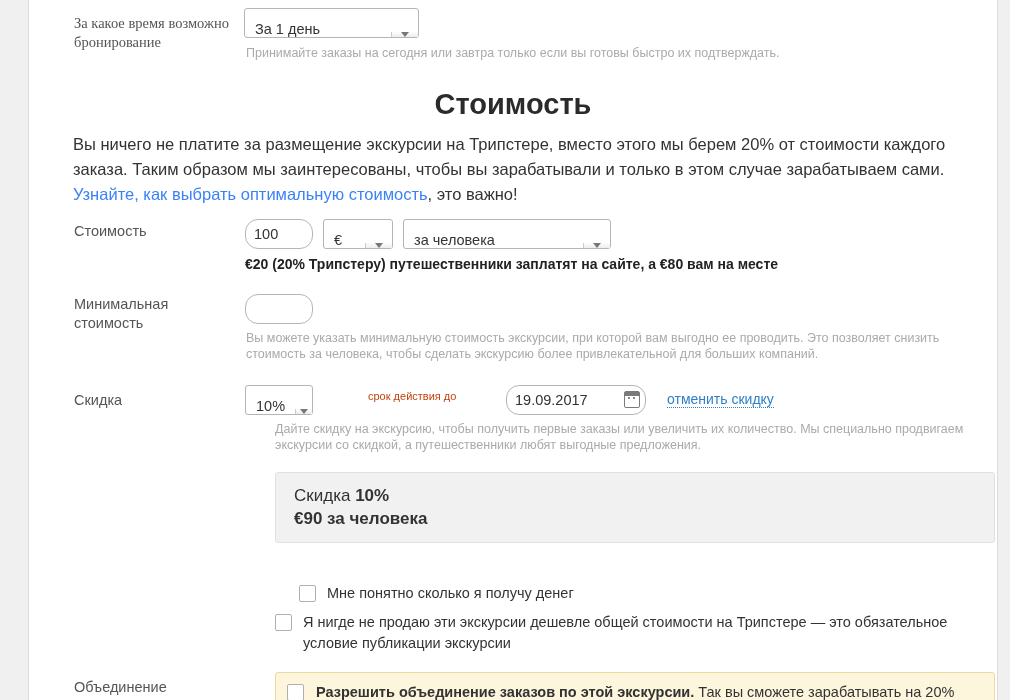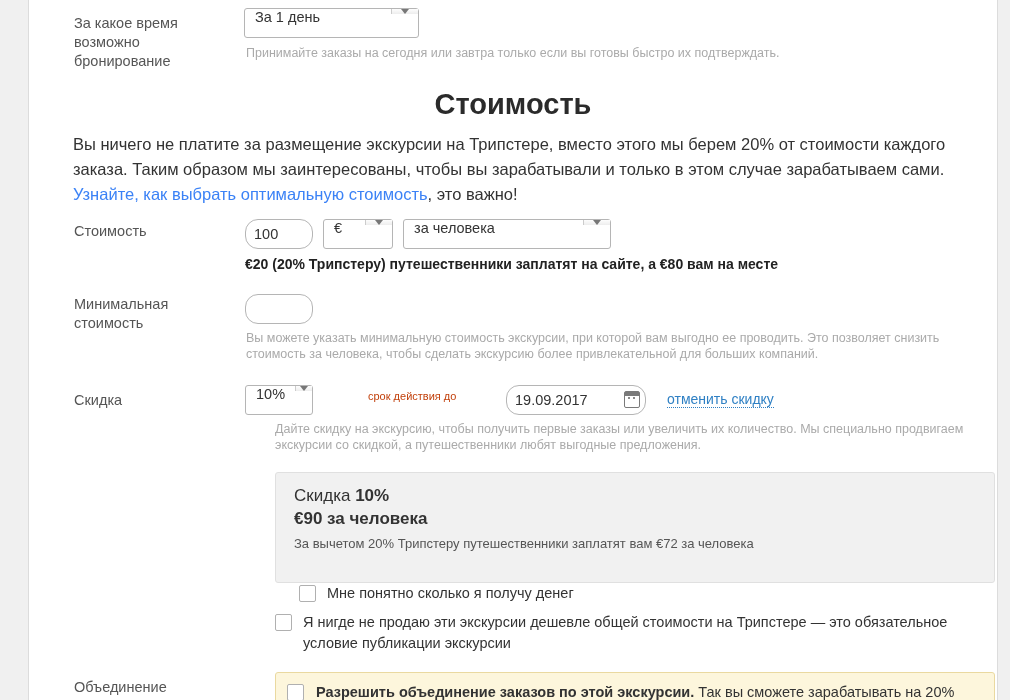--- a/index.html
+++ b/index.html
@@ -56,21 +56,21 @@
     line-height: 19px;
   }
   .field {
     position: absolute;
     left: 215px;
   }
 
   
   .select {
     display: inline-flex;
-    align-items: flex-start;
+    align-items: flex-end;
     background: #ffffff;
     border: 1px solid #b5b5b5;
     border-radius: 3px;
     height: 30px;
     box-sizing: border-box;
     vertical-align: top;
   }
   .select .sel-text {
     display: flex;
     align-items: center;
@@ -104,21 +104,21 @@
     color: #333;
     padding: 0 8px;
     font-family: "Liberation Sans", sans-serif;
     vertical-align: top;
   }
   .hint {
     color: #aaaaaa;
     font-size: 12.5px;
     line-height: 16px;
   }
-  #booking-window-label { top: 14px; }
+  #booking-window-label { top: 14px; font-family: Liberation Serif, serif; }
   #booking-window-select { top: 8px; width: 175px; }
   #booking-window-hint {
     position: absolute;
     left: 217px;
     top: 45px;
     width: 720px;
   }
 
   #price-heading {
     position: absolute;
@@ -223,21 +223,21 @@
     left: 246px;
     top: 421px;
     width: 720px;
   }
 
   #discount-summary {
     position: absolute;
     left: 246px;
     top: 472px;
     width: 720px;
-    height: 111px;
+    height: 71px;
     background: #f1f1f1;
     border: 1px solid #e0e0e0;
     border-radius: 3px;
     box-sizing: border-box;
     padding: 13px 18px;
   }
   #discount-summary .line1 {
     font-size: 17px;
     color: #333333;
     margin-bottom: 3px;
@@ -364,21 +364,20 @@
     <div id="discount-date-wrap">
       <input class="textinput" id="discount-date-input" value="19.09.2017" style="">
       <span id="calendar-icon"></span>
     </div>
     <div id="cancel-discount-link">отменить скидку</div>
     <div class="hint" id="discount-hint">Дайте скидку на экскурсию, чтобы получить первые заказы или увеличить их количество. Мы специально продвигаем экскурсии со скидкой, а путешественники любят выгодные предложения.</div>
 
     <div id="discount-summary">
       <div class="line1"><span>Скидка </span><b>10%</b></div>
       <div class="line2">€90 за человека</div>
-      <div class="line3">За вычетом 20% Трипстеру путешественники заплатят вам €72 за человека</div>
     </div>
 
     <div class="checkrow" id="agree-money-row">
       <span class="checkbox"></span>
       <span class="ctext">Мне понятно сколько я получу денег</span>
     </div>
     <div class="checkrow" id="agree-price-row">
       <span class="checkbox"></span>
       <span class="ctext">Я нигде не продаю эти экскурсии дешевле общей стоимости на Трипстере — это обязательное условие публикации экскурсии</span>
     </div>

